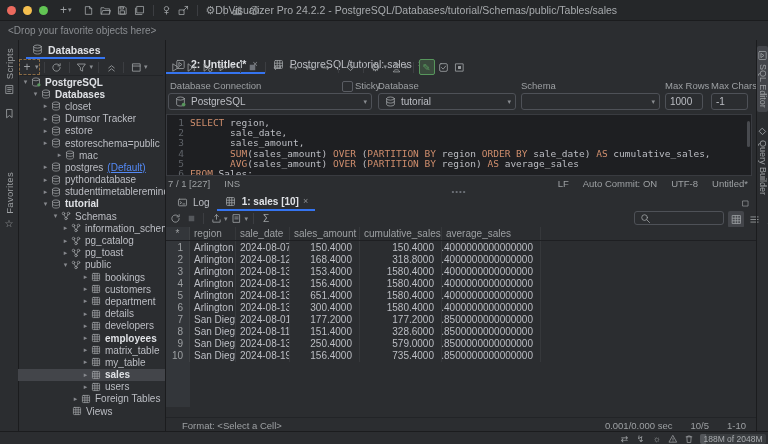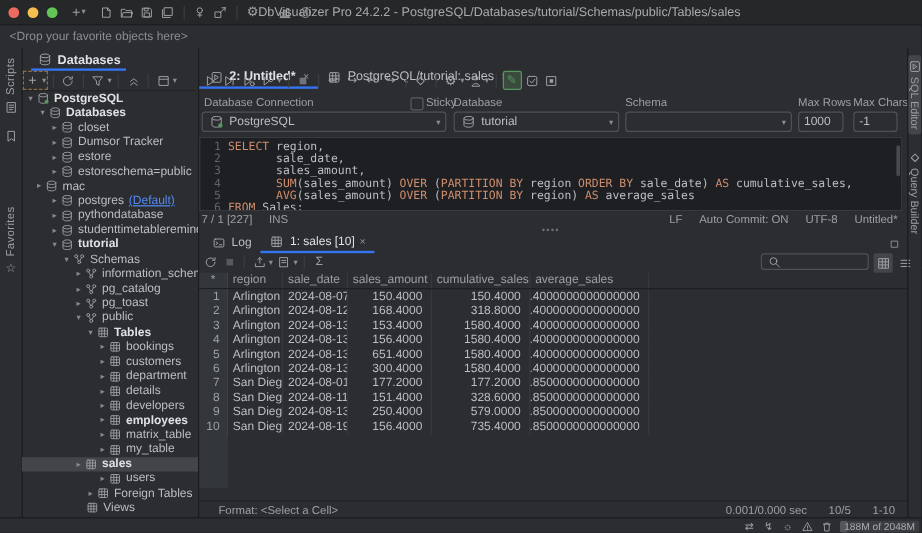--- a/index.html
+++ b/index.html
@@ -78,21 +78,21 @@
   #ed-status{position:absolute;left:0;top:137px;width:586px;height:12px;display:flex;align-items:center;
              font-size:9.5px;color:#9da0a3;}
   #ed-status .gap{margin-right:14px;}
   #ed-status .right{margin-left:auto;display:flex;gap:14px;}
   #splitter{position:absolute;left:0;top:149px;width:586px;height:5px;display:flex;align-items:center;justify-content:center;
             color:#6f737a;font-size:8px;letter-spacing:1px;line-height:3px;}
   
   #res-tabs{position:absolute;left:2px;top:154px;height:16px;display:flex;align-items:center;}
   .rtab{display:flex;align-items:center;gap:4px;padding:0 7px;height:15px;font-size:10px;color:#bcbec4;}
   .rtab.active{border-bottom:2px solid #3574f0;}
-  .rtab.active .rtlbl{font-weight:400;color:#dfe1e5;}
+  .rtab.active .rtlbl{font-weight:700;color:#dfe1e5;}
   #res-max{position:absolute;right:4px;top:156px;}
   #res-toolbar{position:absolute;left:2px;top:171px;width:584px;height:15px;display:flex;align-items:center;gap:2px;}
   #res-search{position:absolute;left:468px;top:171px;width:90px;height:14px;border:1px solid #4e5157;border-radius:3px;
               display:flex;align-items:center;padding:0 3px;box-sizing:border-box;gap:3px;}
   #view-toggles{position:absolute;left:562px;top:171px;display:flex;gap:2px;align-items:center;}
   #view-toggles .vt{padding:1px;border-radius:2px;}
   #view-toggles .vt.active{background:#43454a;}
   
   #grid{position:absolute;left:0;top:187px;width:590px;height:194px;overflow:hidden;}
   #gutter-ext{position:absolute;left:0;top:0;width:24px;height:180px;background:#33363a;}
@@ -334,21 +334,21 @@
     <span class="arrow">▸</span>
     <span class="ic ">
             <svg viewBox="0 0 12 12" width="11" height="11">
               <ellipse cx="6" cy="2.8" rx="4.2" ry="1.7"></ellipse>
               <path d="M1.8 2.8v6.4c0 1 1.9 1.7 4.2 1.7s4.2-.7 4.2-1.7V2.8M1.8 6c0 1 1.9 1.7 4.2 1.7S10.2 7 10.2 6"></path>
             </svg>
           </span>
     <span class="tl">estoreschema=public</span>
 
   </div>
-  <div class="trow  " style="padding-left:10px">
+  <div class="trow  " style="padding-left:37px">
     <span class="arrow">▸</span>
     <span class="ic ">
             <svg viewBox="0 0 12 12" width="11" height="11">
               <ellipse cx="6" cy="2.8" rx="4.2" ry="1.7"></ellipse>
               <path d="M1.8 2.8v6.4c0 1 1.9 1.7 4.2 1.7s4.2-.7 4.2-1.7V2.8M1.8 6c0 1 1.9 1.7 4.2 1.7S10.2 7 10.2 6"></path>
             </svg>
           </span>
     <span class="tl">mac</span>
 
   </div>
@@ -454,31 +454,20 @@
             <svg viewBox="0 0 12 12" width="11" height="11">
               <circle cx="3" cy="3" r="1.5"></circle>
               <circle cx="9" cy="3" r="1.5"></circle>
               <circle cx="6" cy="9" r="1.5"></circle>
               <path d="M3.6 4.3L5.4 7.7M8.4 4.3L6.6 7.7"></path>
             </svg>
           </span>
     <span class="tl">public</span>
 
   </div>
-  <div class="trow bold " style="padding-left:53px">
-    <span class="arrow">▾</span>
-    <span class="ic ">
-            <svg viewBox="0 0 12 12" width="11" height="11">
-              <rect x="1.7" y="1.7" width="8.6" height="8.6" rx="1"></rect>
-              <path d="M1.7 4.6h8.6M1.7 7.4h8.6M4.6 1.7v8.6M7.4 1.7v8.6"></path>
-            </svg>
-          </span>
-    <span class="tl">Tables</span>
-
-  </div>
   <div class="trow  " style="padding-left:63px">
     <span class="arrow">▸</span>
     <span class="ic ">
             <svg viewBox="0 0 12 12" width="11" height="11">
               <rect x="1.7" y="1.7" width="8.6" height="8.6" rx="1"></rect>
               <path d="M1.7 4.6h8.6M1.7 7.4h8.6M4.6 1.7v8.6M7.4 1.7v8.6"></path>
             </svg>
           </span>
     <span class="tl">bookings</span>
 
@@ -553,21 +542,21 @@
     <span class="arrow">▸</span>
     <span class="ic ">
             <svg viewBox="0 0 12 12" width="11" height="11">
               <rect x="1.7" y="1.7" width="8.6" height="8.6" rx="1"></rect>
               <path d="M1.7 4.6h8.6M1.7 7.4h8.6M4.6 1.7v8.6M7.4 1.7v8.6"></path>
             </svg>
           </span>
     <span class="tl">my_table</span>
 
   </div>
-  <div class="trow bold sel" style="padding-left:43px">
+  <div class="trow bold sel" style="padding-left:63px">
     <span class="arrow">▸</span>
     <span class="ic ">
             <svg viewBox="0 0 12 12" width="11" height="11">
               <rect x="1.7" y="1.7" width="8.6" height="8.6" rx="1"></rect>
               <path d="M1.7 4.6h8.6M1.7 7.4h8.6M4.6 1.7v8.6M7.4 1.7v8.6"></path>
             </svg>
           </span>
     <span class="tl">sales</span>
 
   </div>

